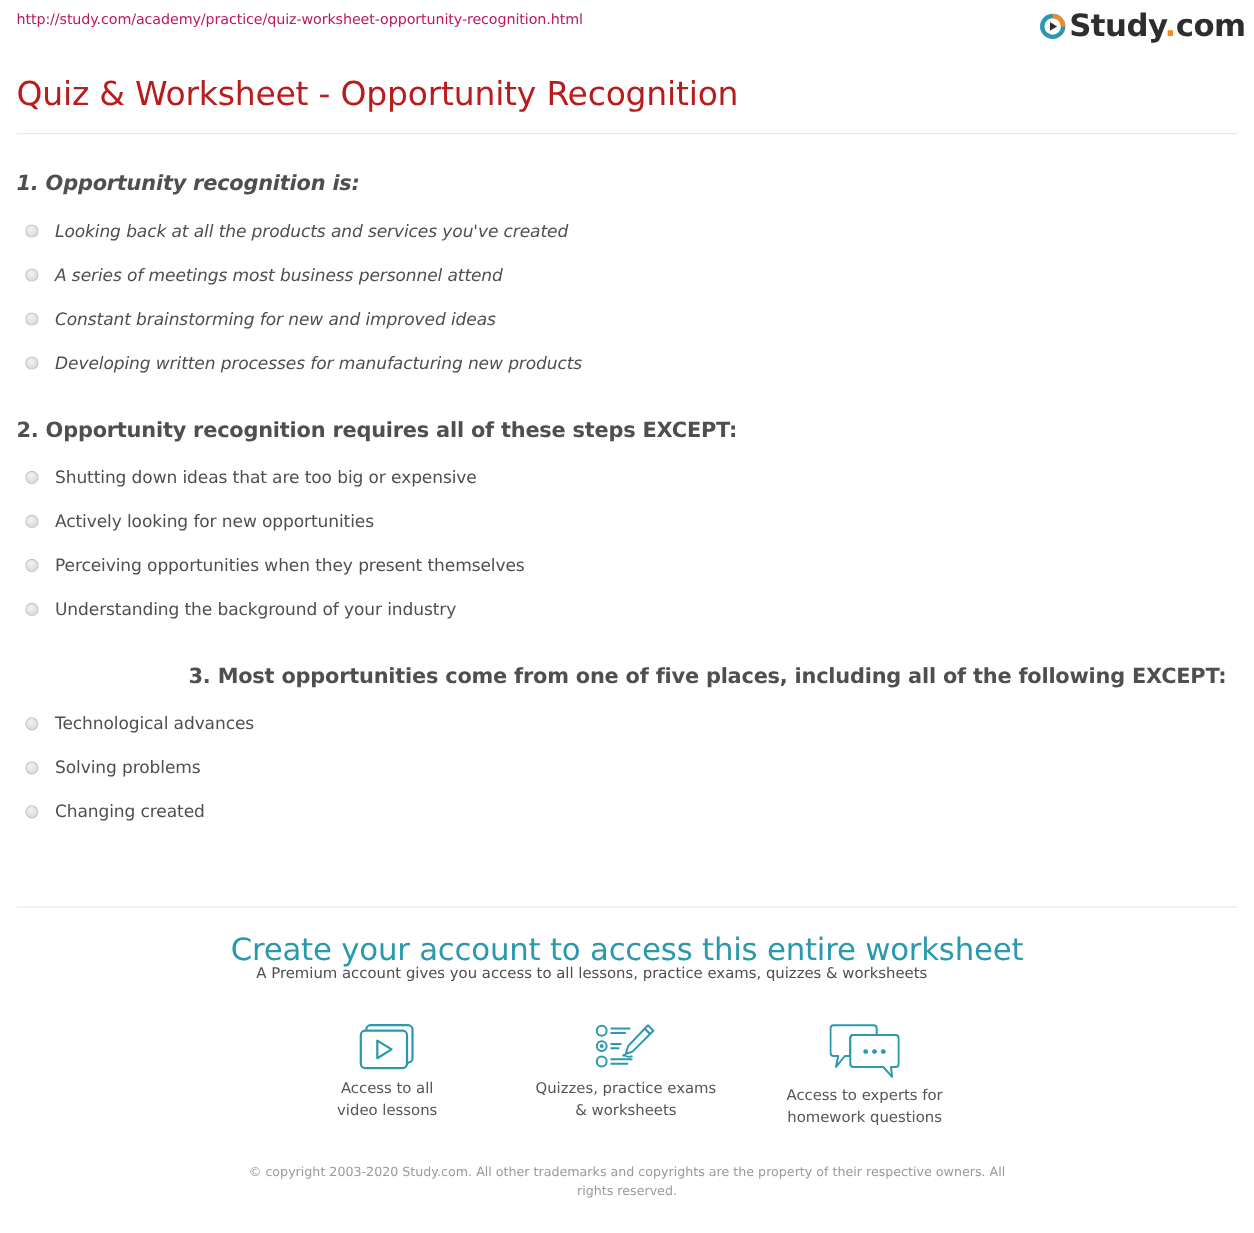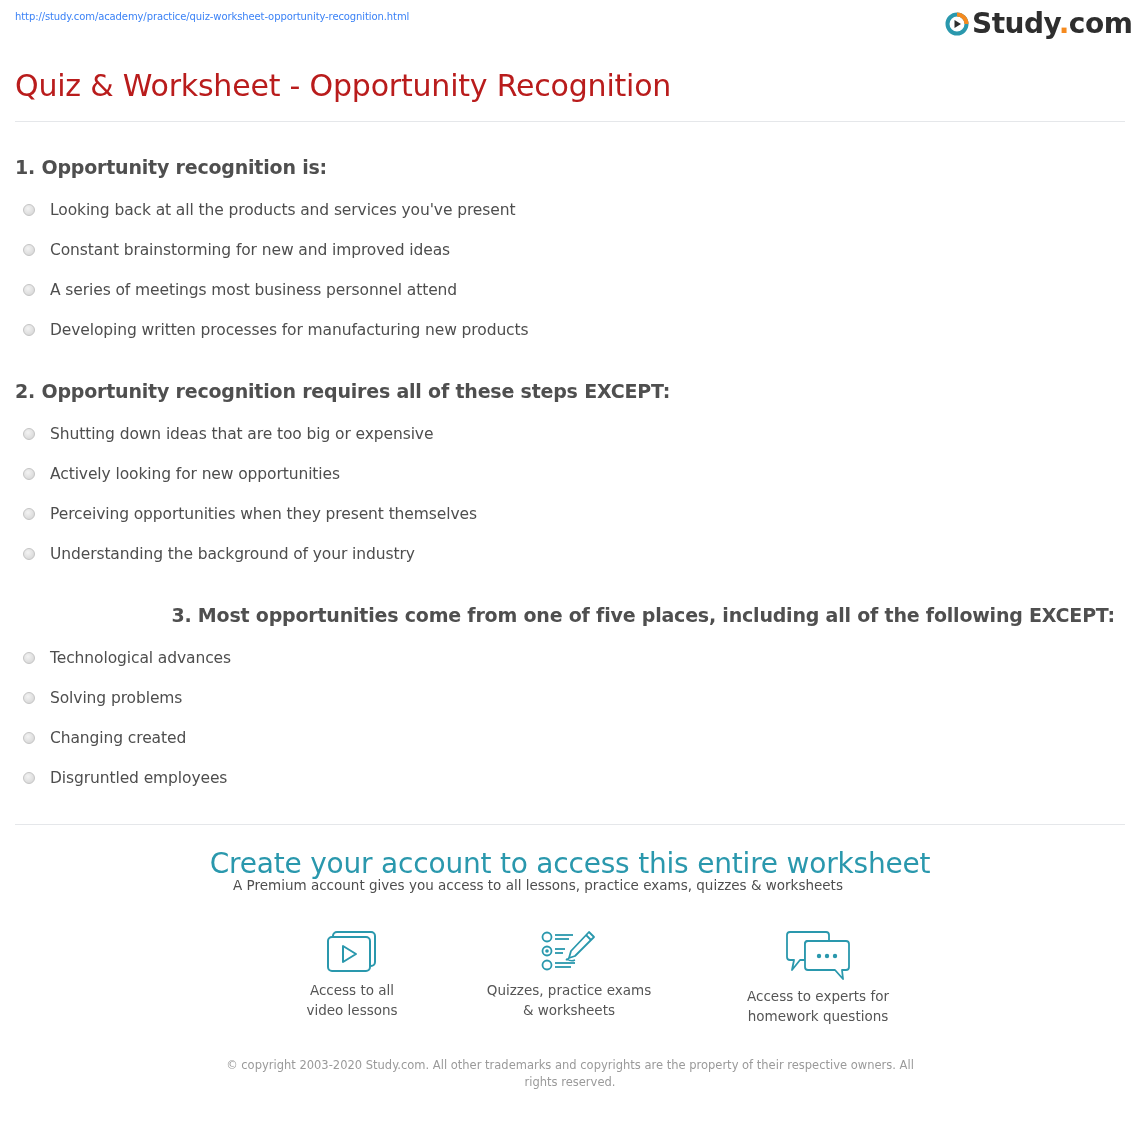--- a/index.html
+++ b/index.html
@@ -1,19 +1,19 @@
 <!DOCTYPE html>
 <html><head>
   <meta charset="utf-8">
   <style>
     * { box-sizing: border-box; margin: 0; padding: 0; }
     html, body { width: 1140px; height: 1121px; background: #ffffff; overflow: hidden; }
     body { font-family: "DejaVu Sans", "Liberation Sans", sans-serif; color: #4a4a4a; position: relative; }
 
-    .url { position: absolute; left: 15px; top: 11px; font-size: 10px; color: #3b82f6; letter-spacing: -0.1px; }
+    .url { position: absolute; left: 15px; top: 11px; font-size: 13px; color: #be185d; letter-spacing: -0.1px; }
 
     .logo { position: absolute; left: 945px; top: 9px; display: flex; align-items: center; }
     .logo-icon { width: 24px; height: 24px; position: relative; margin-right: 3px; }
     .logo-text { font-size: 28px; font-weight: bold; color: #2e2e2e; letter-spacing: -0.5px; line-height: 30px; }
     .logo-dot { color: #f58a1f; }
 
     .page-title { position: absolute; left: 15px; top: 68px; font-size: 30px; color: #b91c1c; font-weight: normal; letter-spacing: -0.2px; }
     .title-rule { position: absolute; left: 15px; right: 15px; top: 121px; height: 1px; background: #e5e7ea; }
 
     .question { position: absolute; left: 15px; width: 1100px; }
@@ -45,34 +45,34 @@
       <path d="M12 2.5 A9.5 9.5 0 0 1 21.5 12" fill="none" stroke="#f58a1f" stroke-width="4"></path>
       <polygon points="9.5,8 9.5,16 16,12" fill="#2e2e2e"></polygon>
     </svg>
   </span>
   <span class="logo-text"><span>Study</span><span class="logo-dot">.</span><span>com</span></span>
 </div>
 
 <h1 class="page-title">Quiz &amp; Worksheet - Opportunity Recognition</h1>
 <div class="title-rule"></div>
 
-<div class="question" style="top:155px;">
+<div class="question" style="top:155px;font-style:italic;">
   <div class="q-text">1. Opportunity recognition is:</div>
   <div style="margin-top:11px;">
     <label class="answer">
         <span class="radio"></span>
-        <span class="a-text">Looking back at all the products and services you've present</span>
+        <span class="a-text">Looking back at all the products and services you've created</span>
+      </label>
+    <label class="answer">
+        <span class="radio"></span>
+        <span class="a-text">A series of meetings most business personnel attend</span>
       </label>
     <label class="answer">
         <span class="radio"></span>
         <span class="a-text">Constant brainstorming for new and improved ideas</span>
-      </label>
-    <label class="answer">
-        <span class="radio"></span>
-        <span class="a-text">A series of meetings most business personnel attend</span>
       </label>
     <label class="answer">
         <span class="radio"></span>
         <span class="a-text">Developing written processes for manufacturing new products</span>
       </label>
   </div>
 </div>
 
 <div class="question" style="top:379px;">
   <div class="q-text">2. Opportunity recognition requires all of these steps EXCEPT:</div>
@@ -103,24 +103,20 @@
         <span class="radio"></span>
         <span class="a-text">Technological advances</span>
       </label>
     <label class="answer">
         <span class="radio"></span>
         <span class="a-text">Solving problems</span>
       </label>
     <label class="answer">
         <span class="radio"></span>
         <span class="a-text">Changing created</span>
-      </label>
-    <label class="answer">
-        <span class="radio"></span>
-        <span class="a-text">Disgruntled employees</span>
       </label>
   </div>
 </div>
 
 <div class="cta-rule"></div>
 
 <a class="cta-title">Create your account to access this entire worksheet</a>
 <div class="cta-sub">A Premium account gives you access to all lessons, practice exams, quizzes &amp; worksheets</div>
 
 <div class="feature" style="left:252px;text-align:center;">
@@ -154,21 +150,21 @@
       <line x1="45" y1="5" x2="50" y2="10" stroke="#2a98ad" stroke-width="1.8"></line>
       <path d="M28 28 Q24 31 26 29 Q30 32 34 30" fill="none" stroke="#2a98ad" stroke-width="1.5"></path>
     </svg>
   </span>
   <div class="feature-label">
     <div>Quizzes, practice exams</div>
     <div>&amp; worksheets</div>
   </div>
 </div>
 
-<div class="feature" style="left:718px;">
+<div class="feature" style="left:686px;">
   <span>
     <svg width="64" height="50" viewBox="0 0 64 50">
       <path d="M4 2 H40 Q43 2 43 5 V11 H22 Q19 11 19 14 V30 H14 L6 40 L8 30 H4 Q1 30 1 27 V5 Q1 2 4 2 Z" fill="none" stroke="#2a98ad" stroke-width="1.8" stroke-linejoin="round"></path>
       <path d="M22 11 H60 Q63 11 63 14 V37 Q63 40 60 40 H56 L57 49 L49 40 H22 Q19 40 19 37 V14 Q19 11 22 11 Z" fill="#fff" stroke="#2a98ad" stroke-width="1.8" stroke-linejoin="round"></path>
       <circle cx="33" cy="26" r="2.2" fill="#2a98ad"></circle>
       <circle cx="41" cy="26" r="2.2" fill="#2a98ad"></circle>
       <circle cx="49" cy="26" r="2.2" fill="#2a98ad"></circle>
     </svg>
   </span>
   <div class="feature-label">

